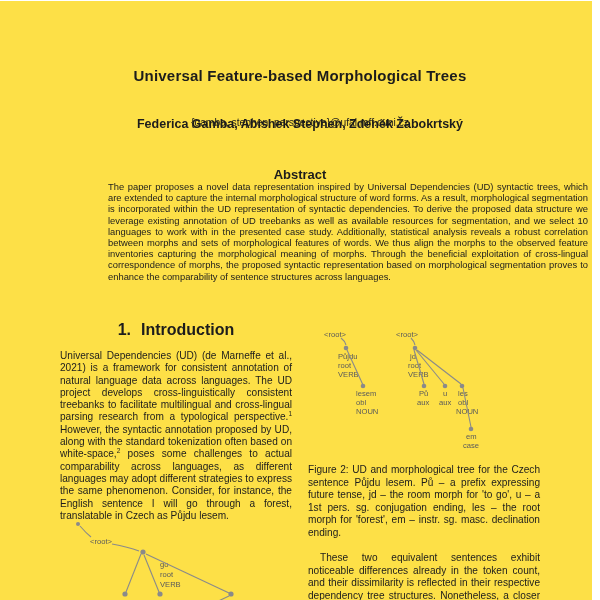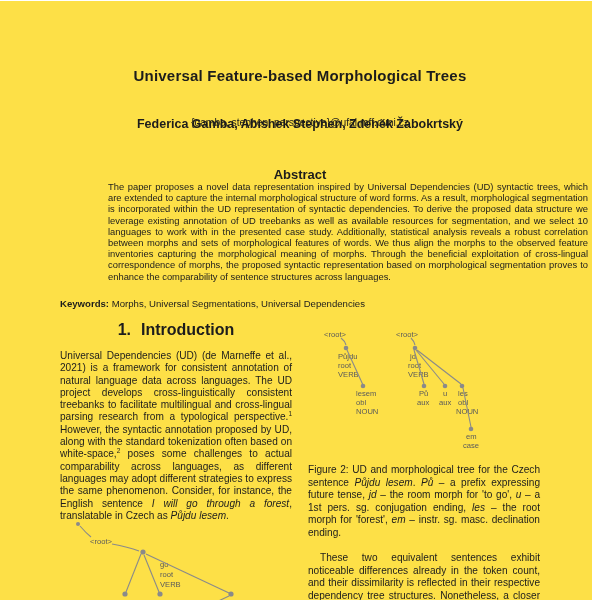--- a/index.html
+++ b/index.html
@@ -34,21 +34,21 @@
     font-size:9.6px;
   }
   .keywords b { font-weight:bold; }
   .col-left { position:absolute; left:60px; top:320px; width:232px; }
   .sec-head { text-align:center; font-size:16px; font-weight:bold; }
   .sec-head .num { margin-right:10px; }
   .body-par {
     font-size:10.1px; line-height:12.3px; text-align:justify;
   }
   .col-left .body-par { margin-top:11px; }
-  .ital { font-style:italic; }
+  .ital { }
   sup { font-size:6.5px; vertical-align:super; line-height:0; }
   .fig-svg { position:absolute; left:308px; top:324px; }
   .caption {
     position:absolute; left:308px; top:463px; width:232px;
     font-size:10.1px; line-height:12.6px; text-align:justify;
   }
   .after-par {
     position:absolute; left:308px; top:551px; width:232px;
     font-size:10.1px; line-height:12.6px; text-align:justify;
     text-indent:12px;
@@ -65,21 +65,20 @@
 
   <div class="title">Universal Feature-based Morphological Trees</div>
   <div class="authors">Federica Gamba, Abishek Stephen, Zdeněk Žabokrtský</div>
   <div class="affil">
     <div>{gamba, stephen, perspective}@ufal.mff.cuni.cz</div>
   </div>
 
   <div class="abs-head">Abstract</div>
   <div class="abs-body">The paper proposes a novel data representation inspired by Universal Dependencies (UD) syntactic trees, which are extended to capture the internal morphological structure of word forms. As a result, morphological segmentation is incorporated within the UD representation of syntactic dependencies. To derive the proposed data structure we leverage existing annotation of UD treebanks as well as available resources for segmentation, and we select 10 languages to work with in the presented case study. Additionally, statistical analysis reveals a robust correlation between morphs and sets of morphological features of words. We thus align the morphs to the observed feature inventories capturing the morphological meaning of morphs. Through the beneficial exploitation of cross-lingual correspondence of morphs, the proposed syntactic representation based on morphological segmentation proves to enhance the comparability of sentence structures across languages.</div>
 
-  <div class="keywords"><b>Keywords:</b><span> Morphs, Universal Segmentations, Universal Dependencies</span></div>
 
   <div class="col-left">
     <div class="sec-head">
       <span class="num">1.</span><span>Introduction</span>
     </div>
     <p class="body-par">
       <span>Universal Dependencies (UD) (de Marneffe et al., 2021) is a framework for consistent annotation of natural language data across languages. The UD project develops cross-linguistically consistent treebanks to facilitate multilingual and cross-lingual parsing research from a typological perspective.</span><sup>1</sup><span> However, the syntactic annotation proposed by UD, along with the standard tokenization often based on white-space,</span><sup>2</sup><span> poses some challenges to actual comparability across languages, as different languages may adopt different strategies to express the same phenomenon. Consider, for instance, the English sentence </span><span class="ital">I will go through a forest</span><span>, translatable in Czech as </span><span class="ital">Půjdu lesem</span><span>.</span>
     </p>
   </div>
 

